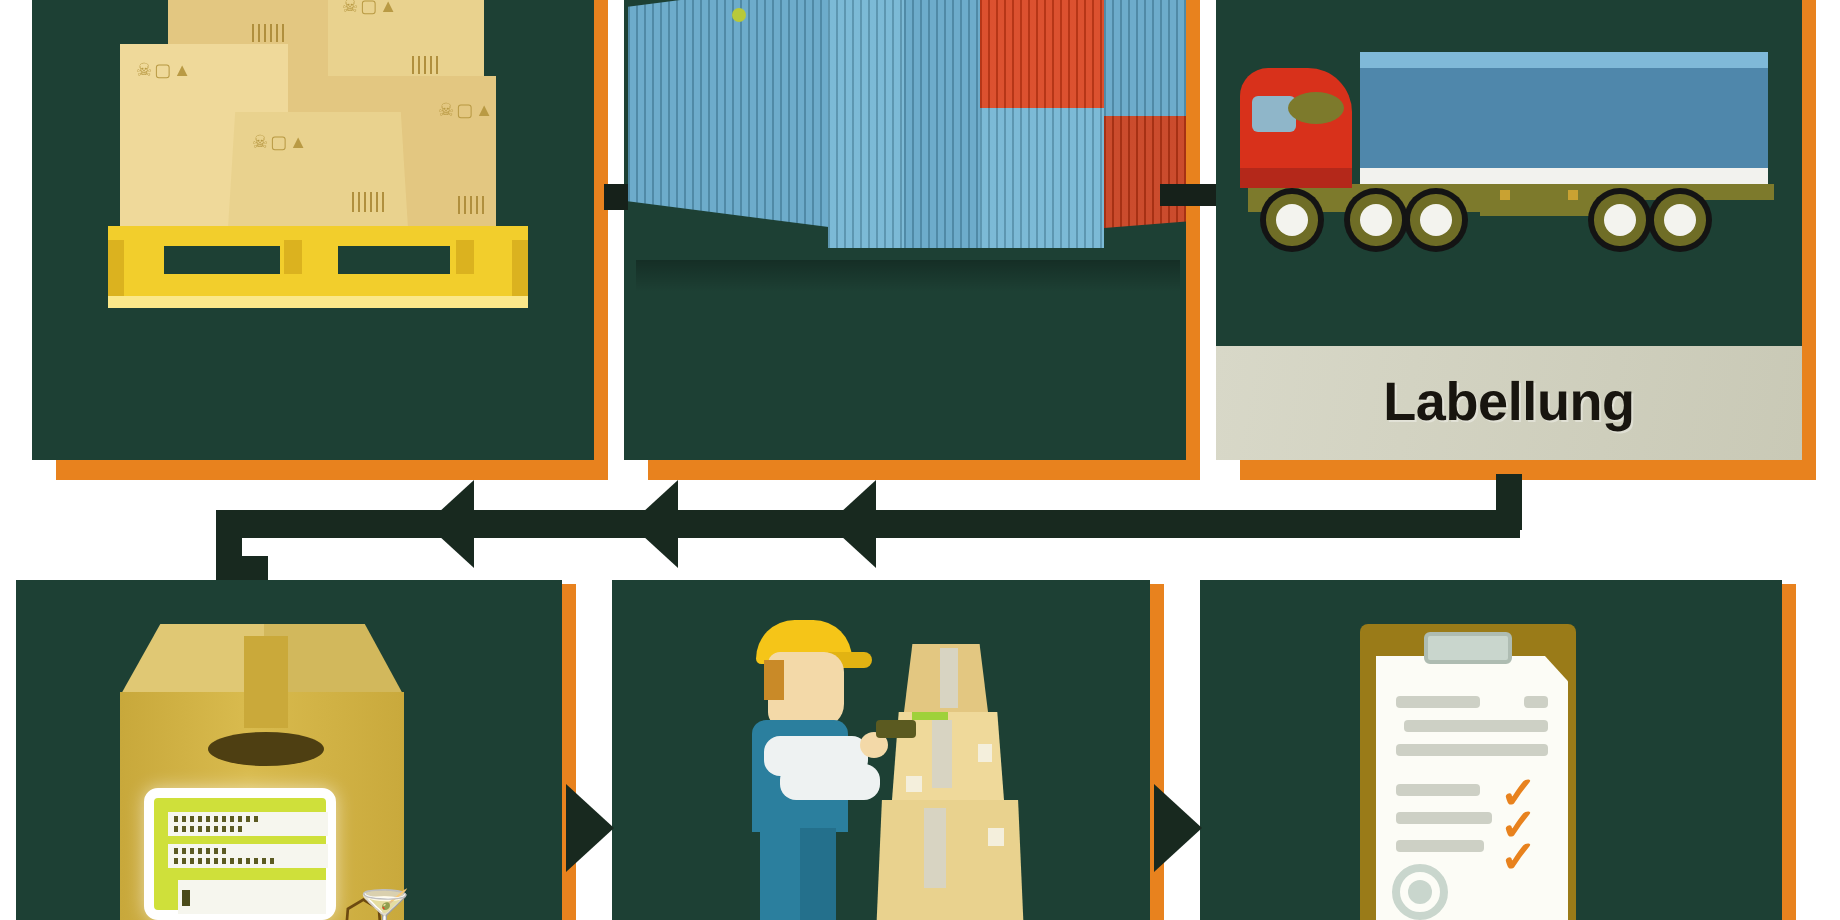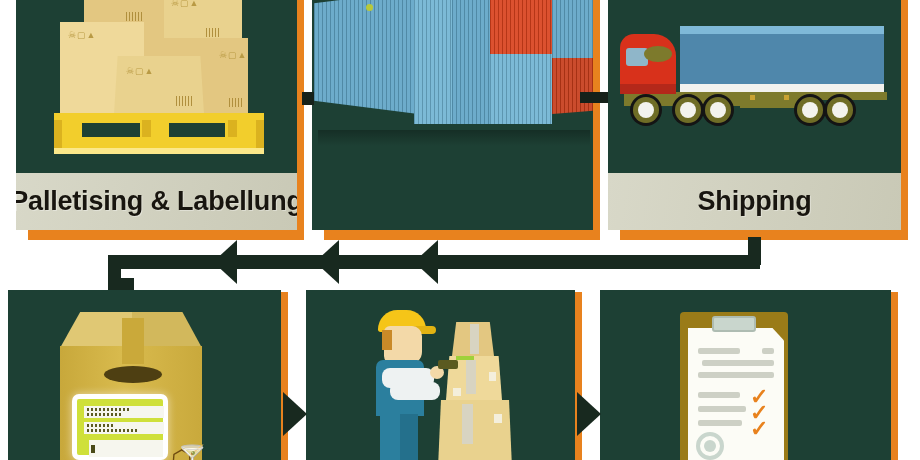--- a/index.html
+++ b/index.html
@@ -161,23 +161,20 @@
 
       <div class="pallet-slab" style="left:38px; top:121px; width:210px; height:41px;"></div>
       <div class="pallet-gap" style="left:66px; top:131px; width:58px; height:14px;"></div>
       <div class="pallet-gap" style="left:153px; top:131px; width:56px; height:14px;"></div>
       <div class="pallet-stripe" style="left:38px; top:128px; width:8px; height:34px;"></div>
       <div class="pallet-stripe" style="left:126px; top:128px; width:9px; height:17px;"></div>
       <div class="pallet-stripe" style="left:212px; top:128px; width:9px; height:17px;"></div>
       <div class="pallet-stripe" style="left:240px; top:128px; width:8px; height:34px;"></div>
       <div class="pallet-slab" style="left:38px; top:156px; width:210px; height:6px; background:#fbe88a;"></div>
     </div>
-    <div class="caption-box grad">
-      <span class="caption-text">Palletising &amp; Labellung</span>
-    </div>
     <div class="caption-underbar"></div>
   </div>
 
   <div class="panel" style="left:312px; top:-8px; width:288px; height:238px;">
     <div class="shadow-edge"></div>
     <div class="image-box">
       <div class="cstack" style="left:2px; top:-8px; width:280px; height:150px;">
 
         <div class="cont blue2" style="left:0px;  top:4px;  width:120px; height:128px;
              clip-path:polygon(0 12%, 100% 0, 100% 100%, 0 88%);">
@@ -240,21 +237,21 @@
         <div class="wheel" style="left:58px; top:88px; width:32px; height:32px;"></div>
         <div class="wheel" style="left:88px; top:88px; width:32px; height:32px;"></div>
         <div class="wheel" style="left:180px; top:88px; width:32px; height:32px;"></div>
         <div class="wheel" style="left:210px; top:88px; width:32px; height:32px;"></div>
 
         <div style="position:absolute;left:136px;top:89px;width:5px;height:5px;background:#c9a232;"></div>
         <div style="position:absolute;left:170px;top:89px;width:5px;height:5px;background:#c9a232;"></div>
       </div>
     </div>
     <div class="caption-box grad">
-      <span class="caption-text">Shipping</span>
+      <span class="caption-text">Labellung</span>
     </div>
     <div class="caption-underbar"></div>
   </div>
 
   <div class="stub" style="left:302px; top:92px; width:12px; height:13px;"></div>
   <div class="stub" style="left:580px; top:92px; width:28px; height:11px;"></div>
 
   <div class="conn" style="left:748px; top:237px; width:13px; height:28px;"></div>
 
   <div class="conn" style="left:120px; top:255px; width:640px; height:14px;"></div>

